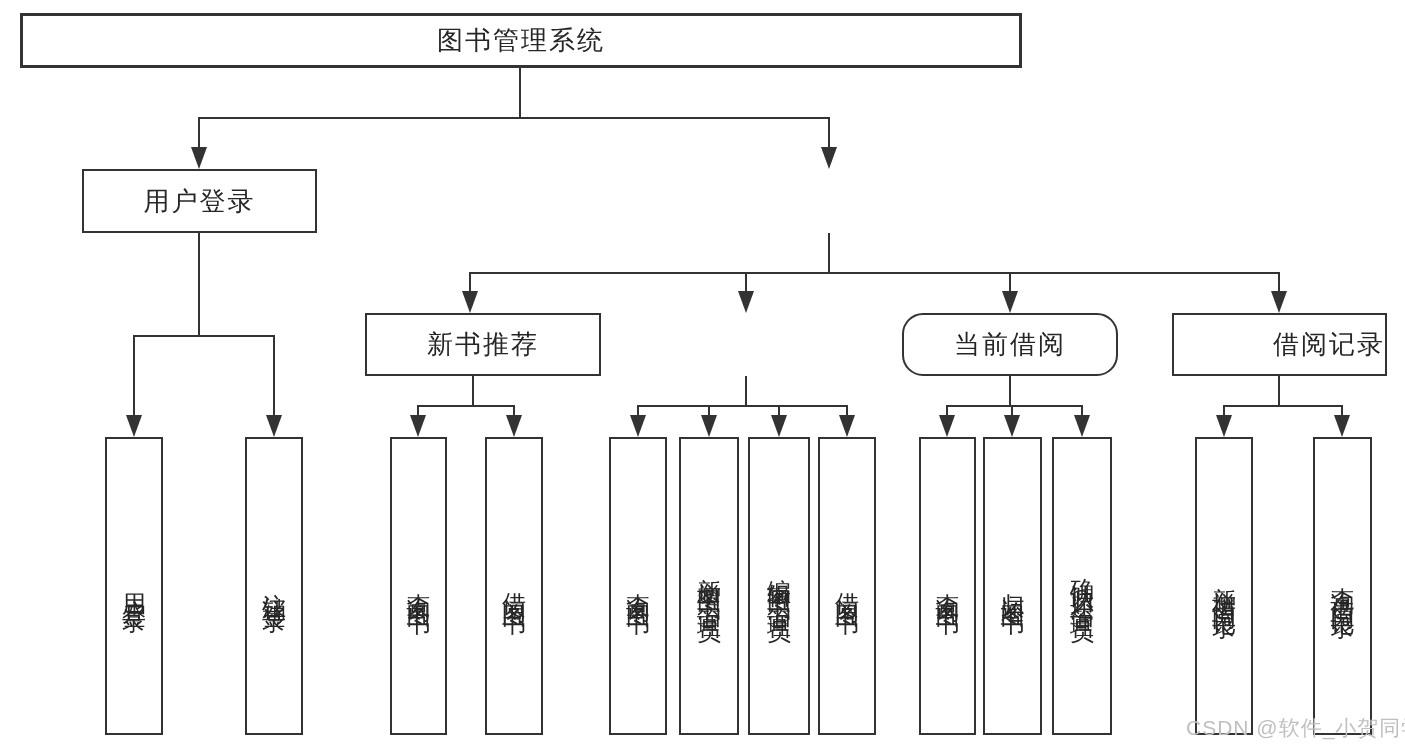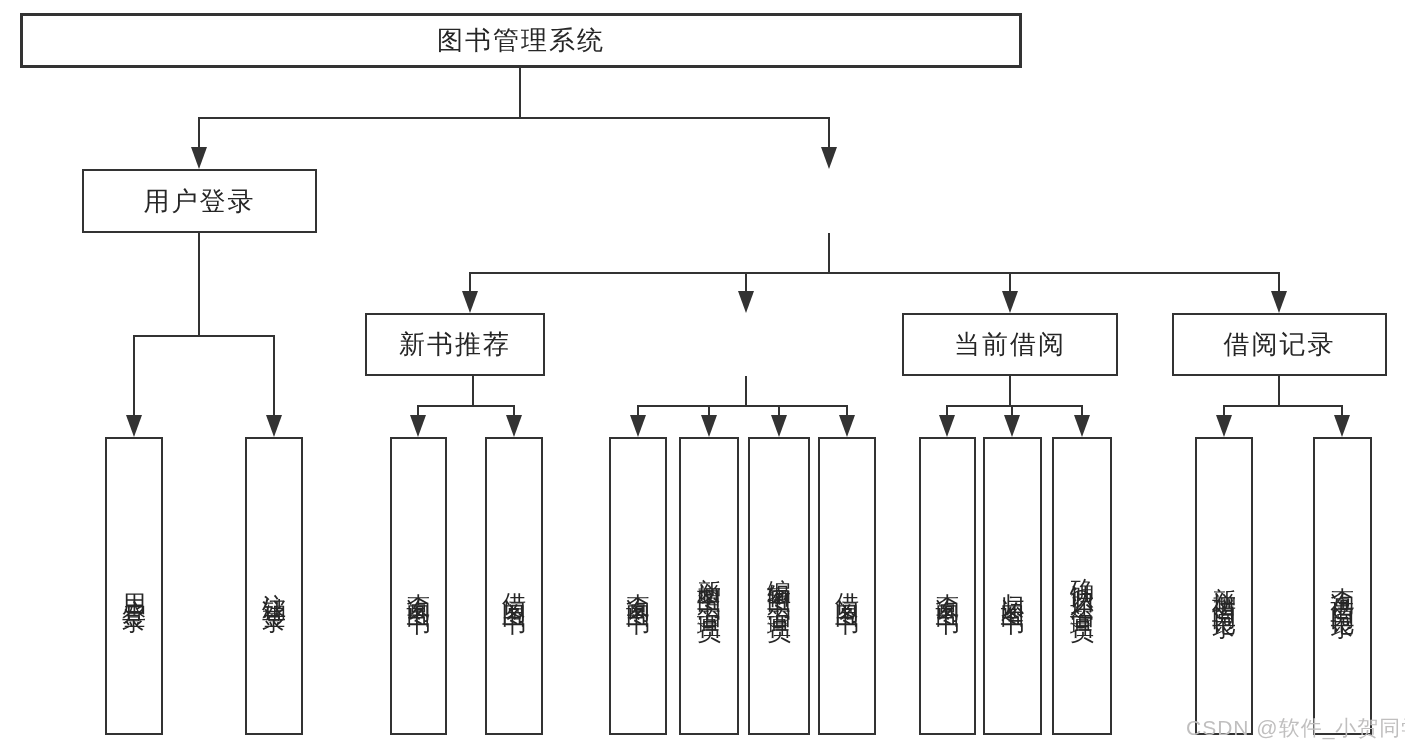--- a/index.html
+++ b/index.html
@@ -103,27 +103,27 @@
   <div class="hline" style="left:469px; top:272px; width:811px;"></div>
   <div class="vline" style="left:469px; top:272px; height:24px;"></div>
   <div class="arrow" style="left:462px; top:291px;"></div>
   <div class="vline" style="left:745px; top:272px; height:24px;"></div>
   <div class="arrow" style="left:738px; top:291px;"></div>
   <div class="vline" style="left:1009px; top:272px; height:24px;"></div>
   <div class="arrow" style="left:1002px; top:291px;"></div>
   <div class="vline" style="left:1278px; top:272px; height:24px;"></div>
   <div class="arrow" style="left:1271px; top:291px;"></div>
 
-  <div class="box" style="left:365px; top:313px; width:180px; height:63px;">
+  <div class="box" style="left:365px; top:313px; width:236px; height:63px;">
     <span>新书推荐</span>
   </div>
-  <div class="box" style="left:902px; top:313px; width:216px; height:63px;">
+  <div class="box" style="left:902px; top:313px; width:216px; height:63px;border-radius:21px;">
     <span>当前借阅</span>
   </div>
-  <div class="box" style="left:1172px; top:313px; width:215px; height:63px;">
+  <div class="box" style="left:1172px; top:313px; width:215px; height:63px;justify-content:flex-end;">
     <span>借阅记录</span>
   </div>
 
   <div class="vline" style="left:472px; top:376px; height:31px;"></div>
   <div class="hline" style="left:417px; top:405px; width:98px;"></div>
   <div class="vline" style="left:417px; top:405px; height:14px;"></div>
   <div class="arrow" style="left:410px; top:415px;"></div>
   <div class="vline" style="left:513px; top:405px; height:14px;"></div>
   <div class="arrow" style="left:506px; top:415px;"></div>
 

